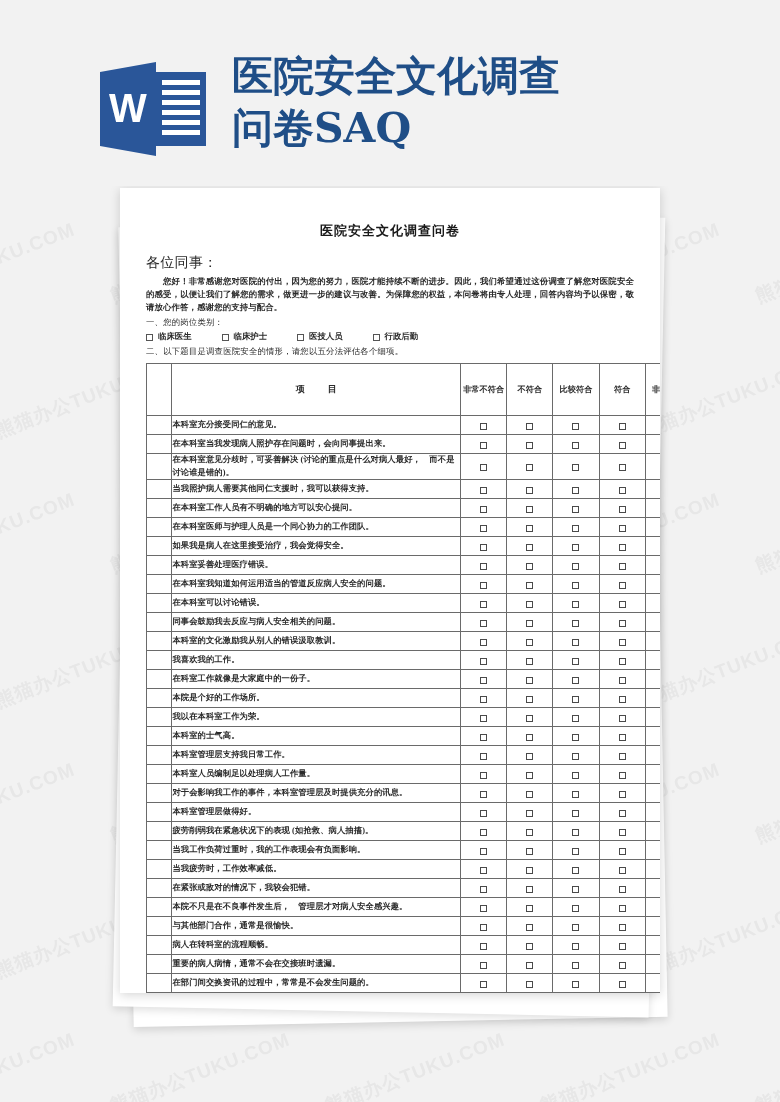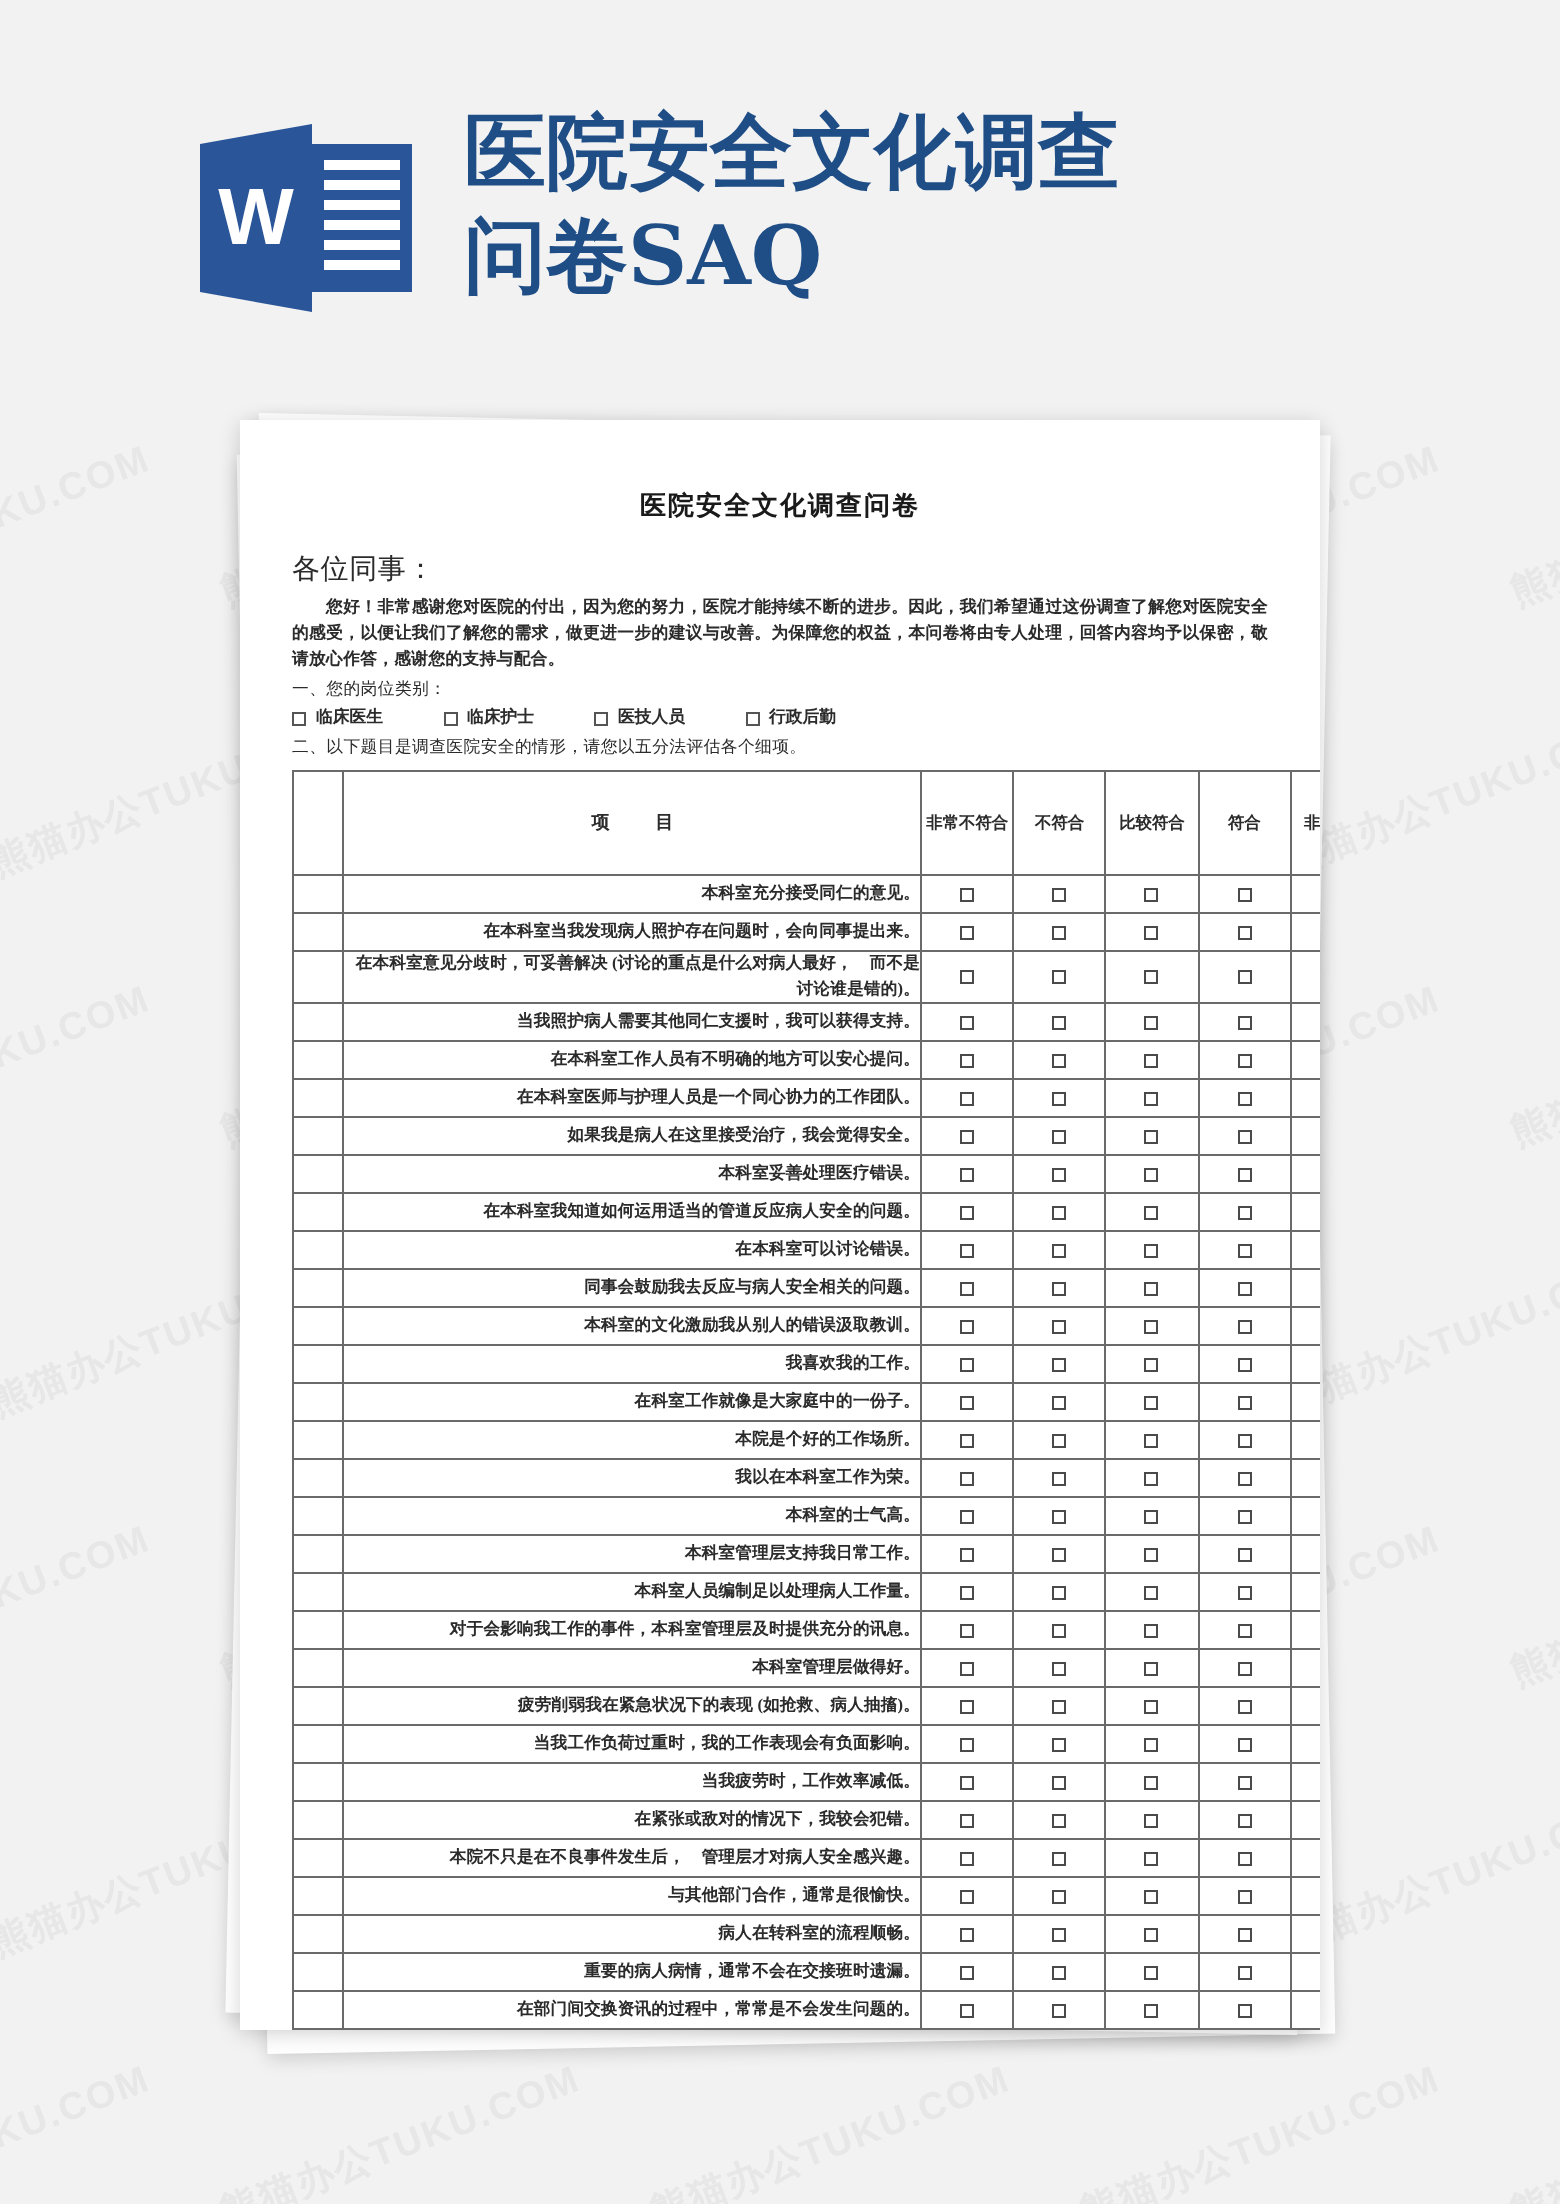--- a/index.html
+++ b/index.html
@@ -95,21 +95,21 @@
     top: 212px;
     width: 536px;
     height: 800px;
     transform: rotate(1.2deg);
     box-shadow: 0 3px 9px rgba(0,0,0,0.13);
   }
 
   
   .sheet-front {
     left: 120px;
-    top: 210px;
+    top: 188px;
     width: 540px;
     height: 805px;
     box-shadow: 0 2px 10px rgba(0,0,0,0.17);
     z-index: 2;
     overflow: hidden;
   }
 
   .doc-inner {
     position: absolute;
     left: 26px;
@@ -206,21 +206,21 @@
     word-break: break-all;
   }
   th.head-num { border-top: none; border-left: none; border-bottom: none; }
 
   td.q-text {
     font-size: 8.3px;
     line-height: 12.5px;
     font-weight: 700;
     padding: 1px 2px 1px 5px;
     letter-spacing: .1px;
-    text-align: right;
+    text-align: left;
   }
   td.q-num { }
   td.q-box { text-align: center; }
 
   .box {
     display: inline-block;
     width: 7px;
     height: 7px;
     border: 1px solid #4a4a4a;
     background: #fff;

